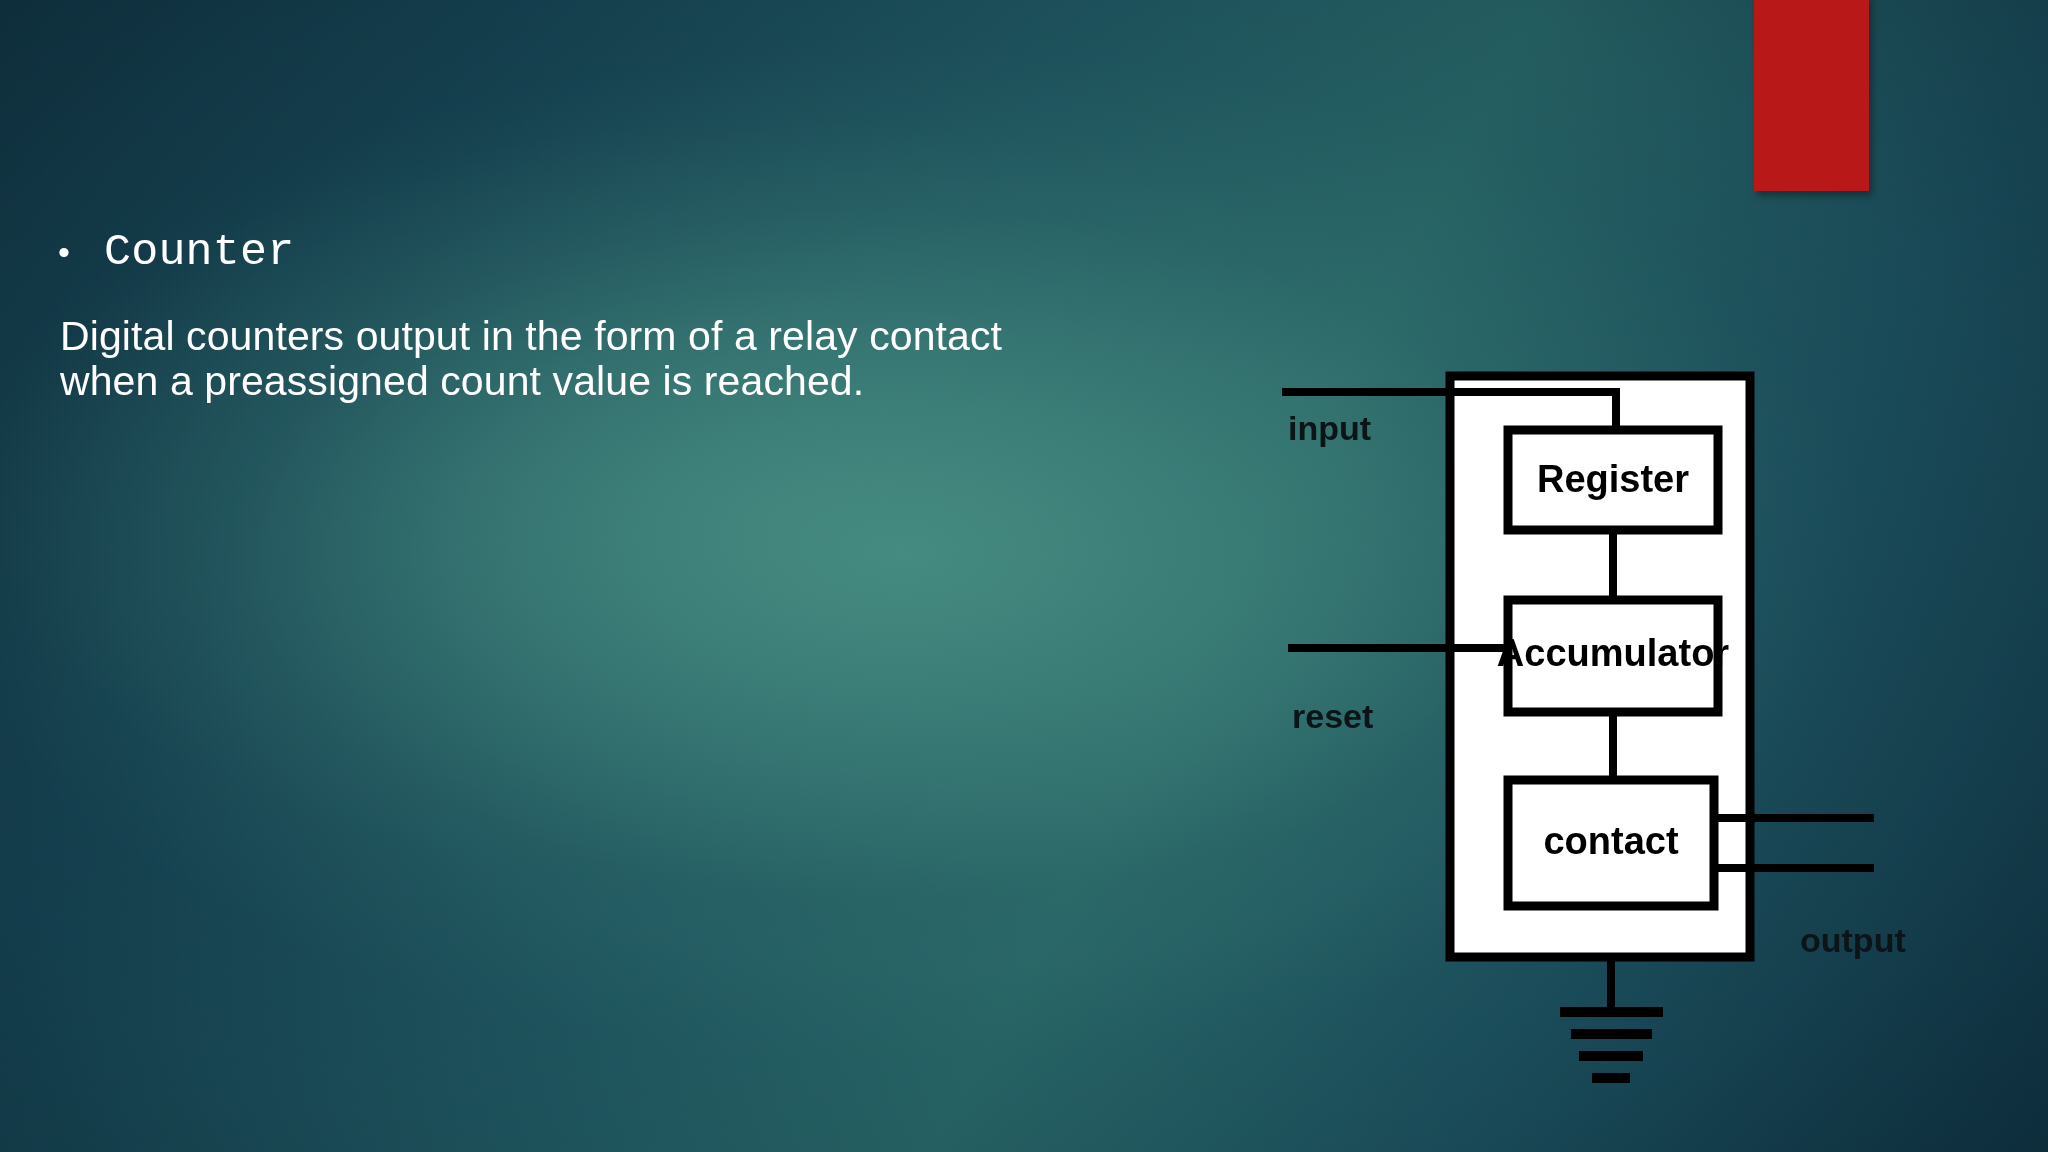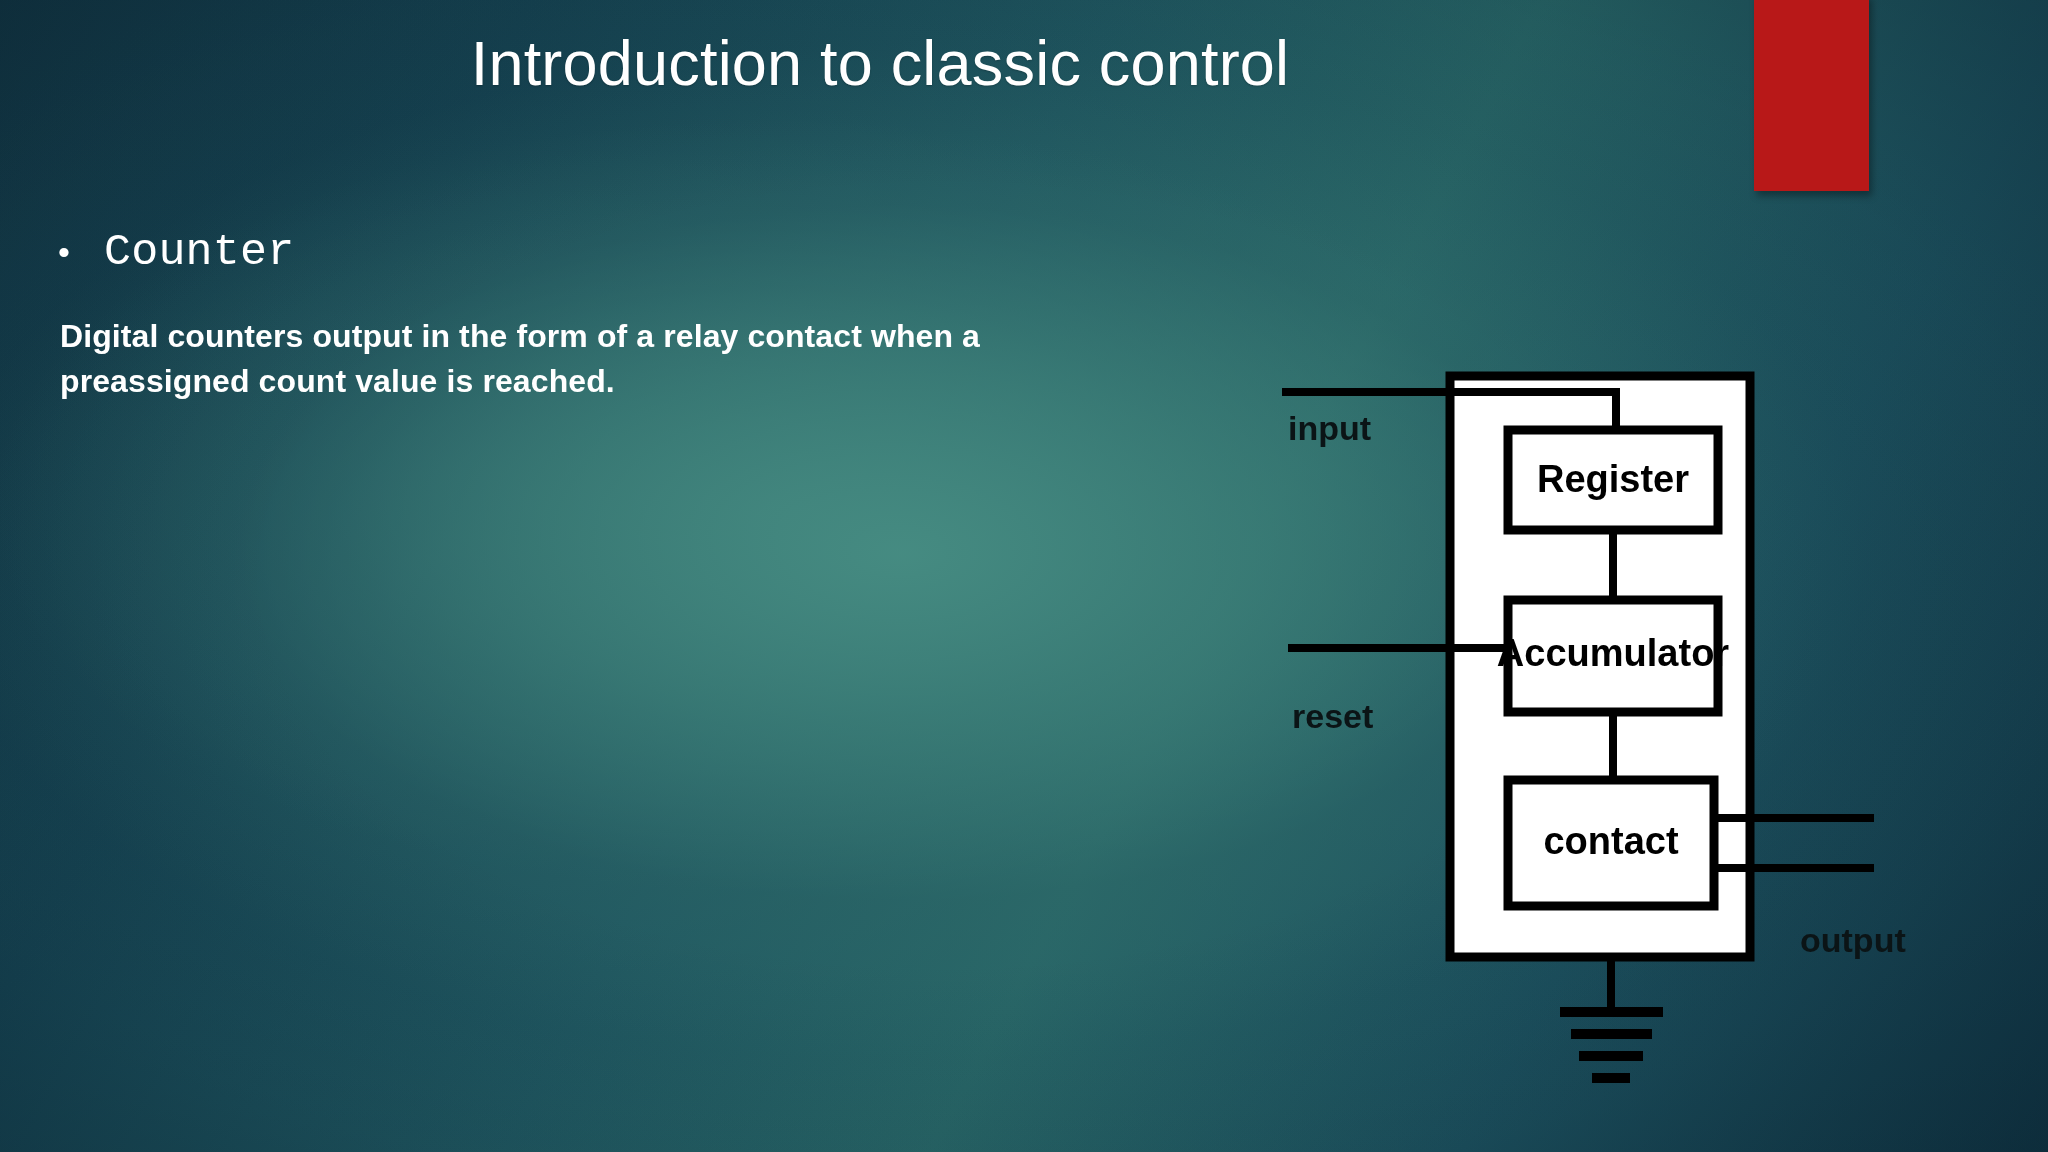--- a/index.html
+++ b/index.html
@@ -99,23 +99,23 @@
     letter-spacing: 0.2px;
     font-family: Liberation Mono, monospace;
   }
 
   #paragraph {
     position: absolute;
     left: 60px;
     top: 314px;
     width: 1030px;
     color: #ffffff;
-    font-size: 32px;
+    font-size: 41px;
     line-height: 45px;
-    font-weight: 700;
+    font-weight: 400;
     letter-spacing: 0.1px;
   }
 
   
   #diagram {
     position: absolute;
     left: 1260px;
     top: 360px;
     width: 700px;
     height: 700px;
@@ -124,21 +124,20 @@
 </style>
 </head>
 <body>
 
 <div id="slide">
 
   <div id="vignette"></div>
 
   <div id="red-accent"></div>
 
-  <div id="title">Introduction to classic control</div>
 
   <div id="bullet-row">
     <span id="bullet-dot">•</span>
     <span id="bullet-label">Counter</span>
   </div>
 
   <div id="paragraph">Digital counters output in the form of a relay contact when a preassigned count value is reached.</div>
 
   <div id="diagram">
     <svg width="700" height="700" viewBox="0 0 700 700" xmlns="http://www.w3.org/2000/svg">

